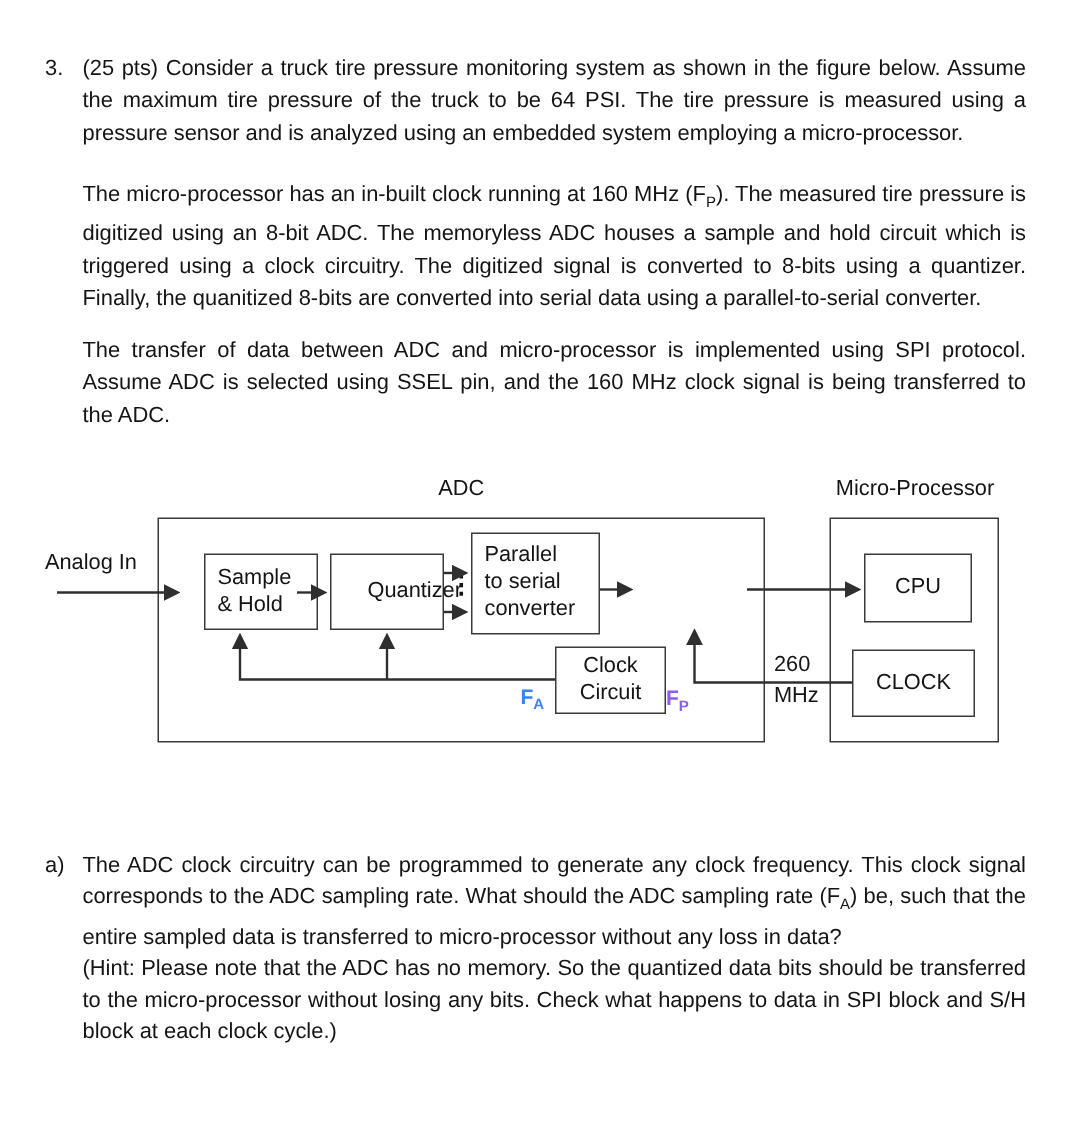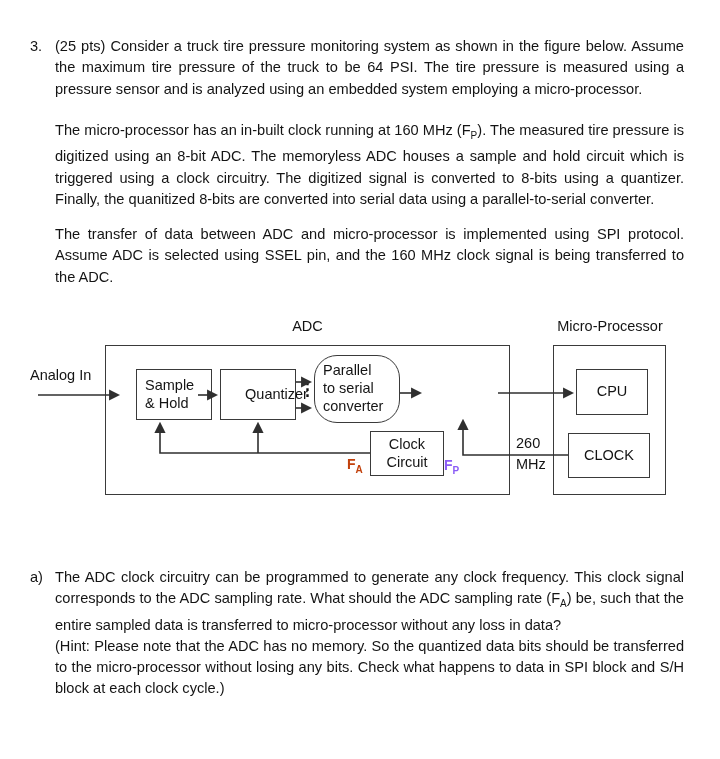--- a/index.html
+++ b/index.html
@@ -33,21 +33,21 @@
   .mp-box { left:553px; top:30px; width:113px; height:150px; }
 
   .box {
     position:absolute; border:1.6px solid #3a3a3a; background:#ffffff;
     display:flex; align-items:center; justify-content:center;
     text-align:center; white-space:pre-line; line-height:1.22;
   }
   .box.left { justify-content:flex-start; text-align:left; padding-left:8px; }
   .sh-box { left:136px; top:54px; width:76px; height:51px; }
   .quant-box { left:220px; top:54px; width:76px; height:51px;padding-left:37px; }
-  .p2s-box { left:314px; top:40px; width:86px; height:68px;border-radius:23px; }
+  .p2s-box { left:314px; top:40px; width:86px; height:68px; }
   .spi-box { left:424px; top:52px; width:74px; height:50px; }
   .cc-box { left:370px; top:116px; width:74px; height:45px; }
   .cpu-box { left:576px; top:54px; width:72px; height:46px; }
   .clk-box { left:568px; top:118px; width:82px; height:45px; }
 
   .freq-lbl { position:absolute; left:516px; top:118px; line-height:21px; white-space:pre-line; text-align:left; }
   .flabel { position:absolute; font-weight:bold; font-size:14px; }
   .fa-lbl { left:347px; top:141px; }
   .fp-lbl { left:444px; top:142px; }
   .dots { position:absolute; left:299px; top:66px; font-size:17px; font-weight:bold; letter-spacing:0; line-height:1; }
@@ -86,21 +86,21 @@
 to serial
 converter</div>
     <div class="box cc-box">Clock
 Circuit</div>
     <div class="box cpu-box">CPU</div>
     <div class="box clk-box">CLOCK</div>
 
     <div class="freq-lbl">260
 MHz</div>
 
-    <div class="flabel fa-lbl" style="color:#c2410c"><span>F</span><sub>A</sub></div>
+    <div class="flabel fa-lbl" style="color:#3b82f6"><span>F</span><sub>A</sub></div>
     <div class="flabel fp-lbl" style="color:#8b5cf6"><span>F</span><sub>P</sub></div>
 
     <div class="dots">⋮</div>
 
     <svg class="wires" width="720" height="205" viewBox="0 0 720 205">
       <defs>
         <marker id="arr" viewBox="0 0 10 10" refX="8" refY="5" markerWidth="7" markerHeight="7" orient="auto-start-reverse">
           <path d="M0,0 L10,5 L0,10 z" fill="#2f2f2f"></path>
         </marker>
       </defs>

